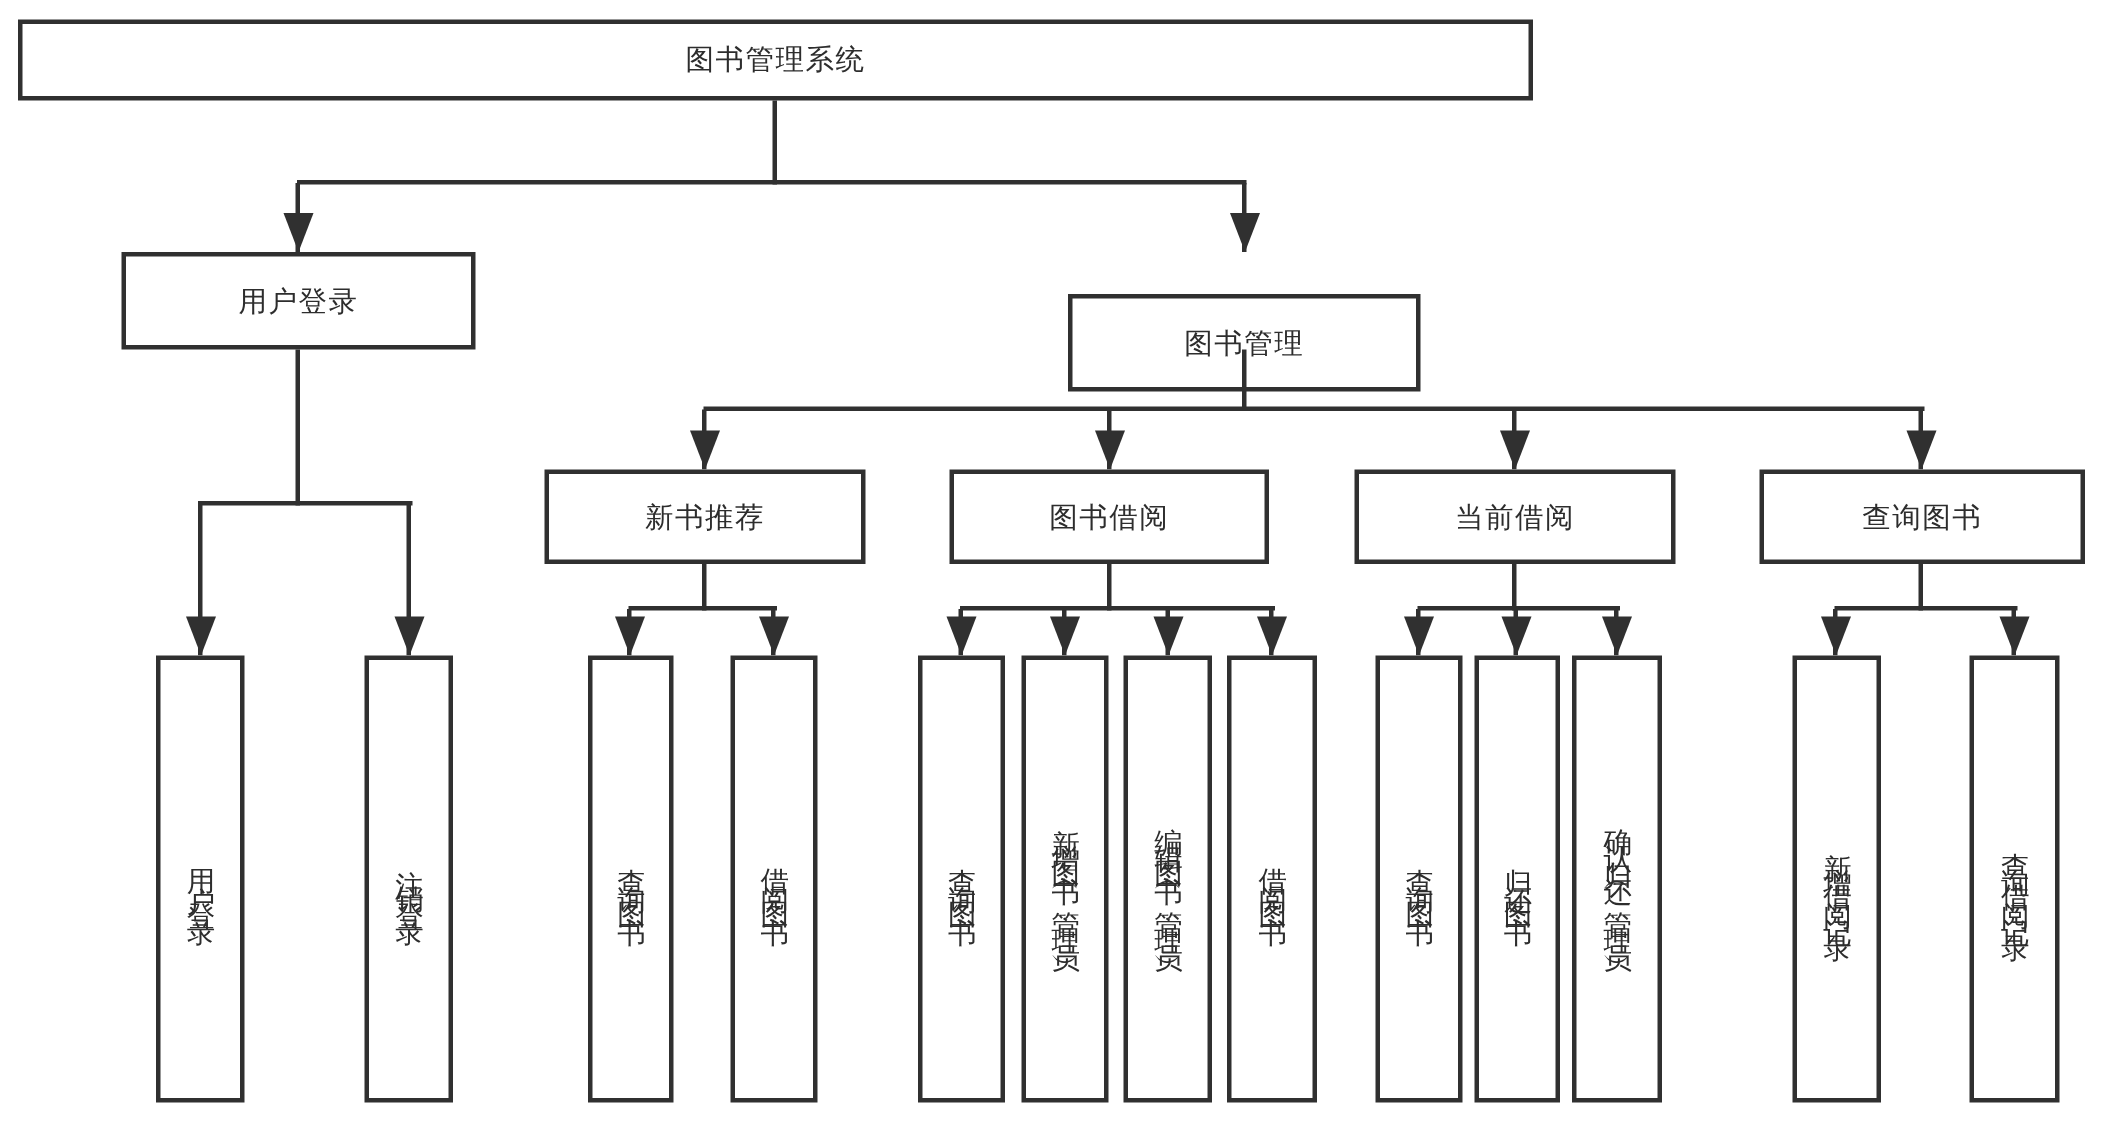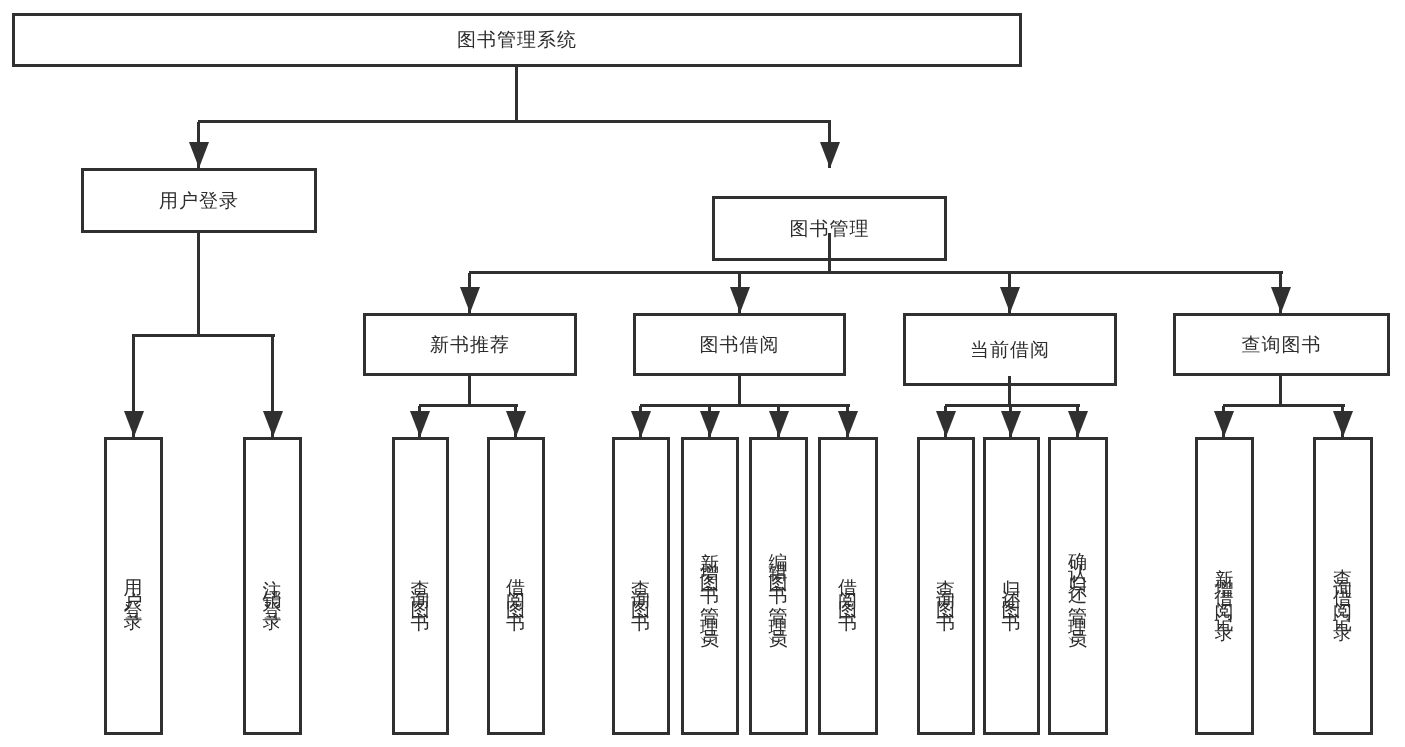--- a/index.html
+++ b/index.html
@@ -62,21 +62,21 @@
   <div class="arrow" style="left:738px;top:273px;height:40px;"></div>
   <div class="arrow" style="left:1008px;top:273px;height:40px;"></div>
   <div class="arrow" style="left:1279px;top:273px;height:40px;"></div>
 
   <div class="box" style="left:363px;top:313px;width:214px;height:63px;">
     <span class="lbl">新书推荐</span>
   </div>
   <div class="box" style="left:633px;top:313px;width:213px;height:63px;">
     <span class="lbl">图书借阅</span>
   </div>
-  <div class="box" style="left:903px;top:313px;width:214px;height:73px;">
+  <div class="box" style="left:903px;top:313px;width:214px;height:63px;">
     <span class="lbl">当前借阅</span>
   </div>
   <div class="box" style="left:1173px;top:313px;width:217px;height:63px;">
     <span class="lbl">查询图书</span>
   </div>
 
   <div class="v" style="left:468px;top:376px;height:31px;"></div>
   <div class="h" style="left:419px;top:404px;width:99px;"></div>
   <div class="arrow" style="left:418px;top:406px;height:31px;"></div>
   <div class="arrow" style="left:514px;top:406px;height:31px;"></div>

